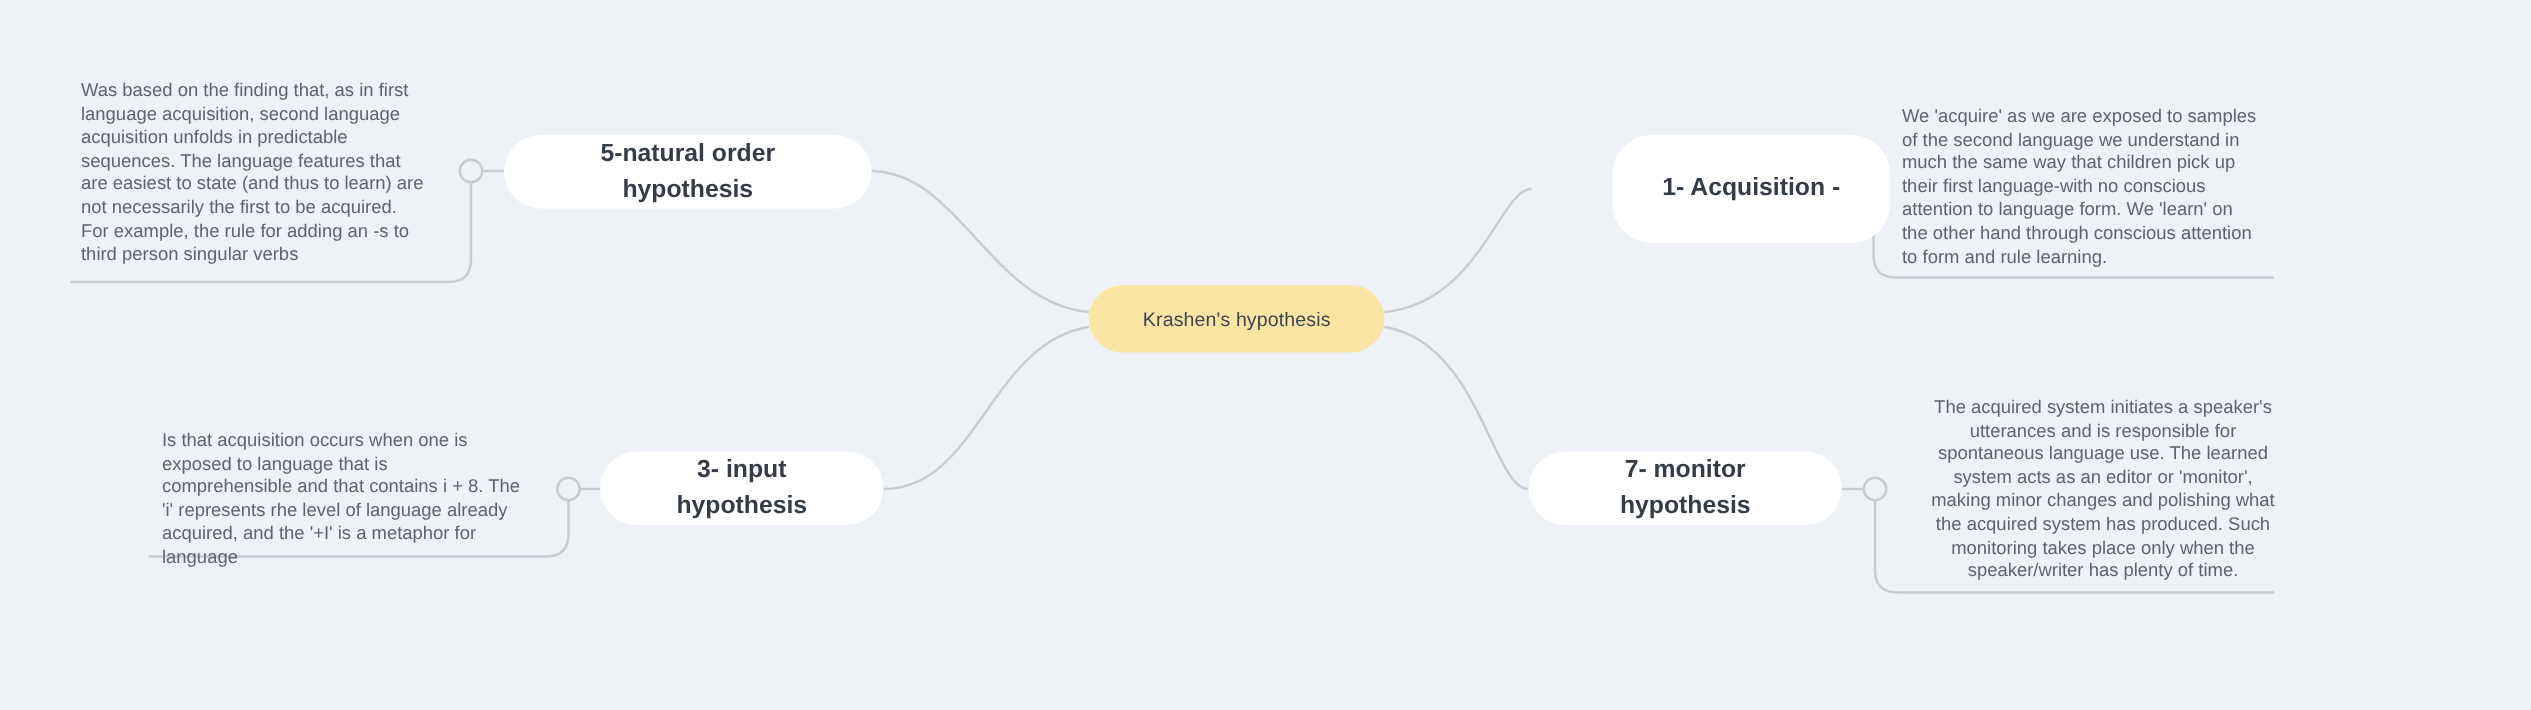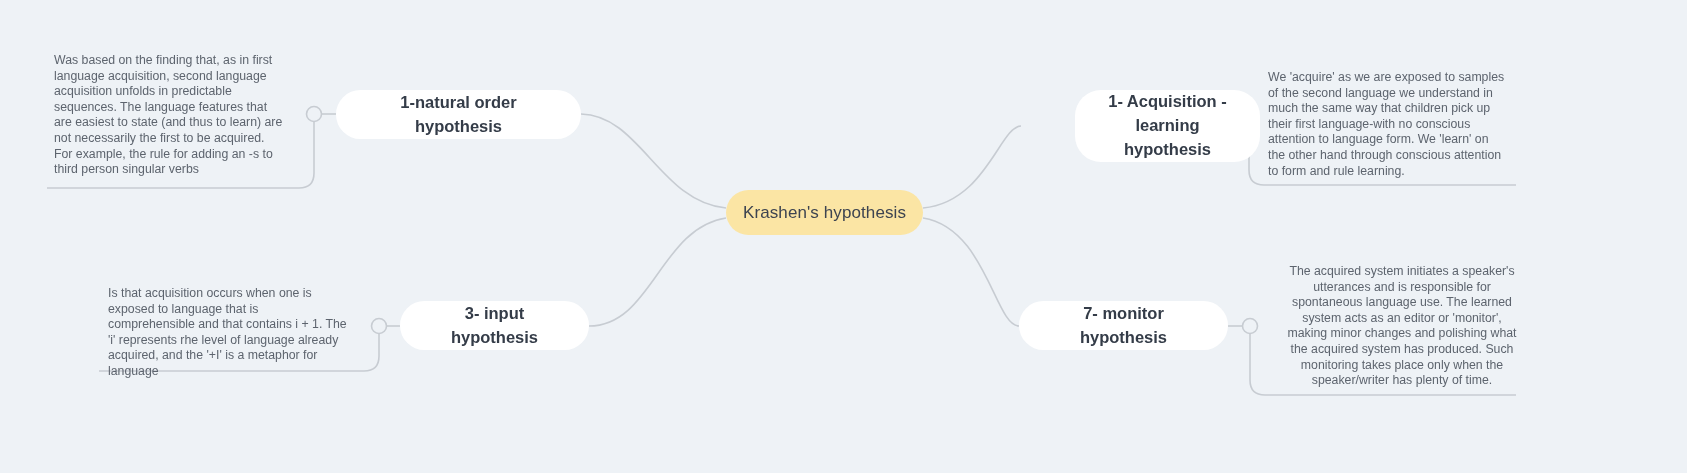--- a/index.html
+++ b/index.html
@@ -32,21 +32,21 @@
     left: 726px;
     top: 190px;
     width: 197px;
     height: 45px;
     background: #fbe5a4;
     border-radius: 23px;
     display: flex;
     align-items: center;
     justify-content: center;
     color: #3d4450;
-    font-size: 17px;
+    font-size: 13px;
     letter-spacing: 0.1px;
   }
   
   .node {
     position: absolute;
     background: #ffffff;
     border-radius: 26px;
     display: flex;
     align-items: center;
     justify-content: center;
@@ -104,39 +104,38 @@
     <line x1="1228" y1="326" x2="1242" y2="326" stroke="#c7ccd2" stroke-width="1.6"></line>
     <circle cx="1250" cy="326" r="7.5" fill="#eef2f6" stroke="#c7ccd2" stroke-width="1.6"></circle>
     <path d="M1250,334 L1250,380 Q1250,395 1265,395 L1516,395" fill="none" stroke="#c7ccd2" stroke-width="1.6"></path>
   </svg>
 
   <div class="center-node">
     <span>Krashen's hypothesis</span>
   </div>
 
   <div class="node" id="node-3">
-    <span>1-natural order hypothesis</span>
+    <span>5-natural order hypothesis</span>
   </div>
 
   <div class="node" id="node-1">
     <span>
       <span>1- Acquisition -</span><br>
-      <span>learning hypothesis</span>
     </span>
   </div>
 
   <div class="node" id="node-4">
     <span>3- input hypothesis</span>
   </div>
 
   <div class="node" id="node-2">
     <span>7- monitor hypothesis</span>
   </div>
 
   <div class="note" id="note-1">We 'acquire' as we are exposed to samples of the second language we understand in much the same way that children pick up their first language-with no conscious attention to language form. We 'learn' on the other hand through conscious attention to form and rule learning.</div>
 
   <div class="note" id="note-3">Was based on the finding that, as in first language acquisition, second language acquisition unfolds in predictable sequences. The language features that are easiest to state (and thus to learn) are not necessarily the first to be acquired. For example, the rule for adding an -s to third person singular verbs</div>
 
-  <div class="note" id="note-4">Is that acquisition occurs when one is exposed to language that is comprehensible and that contains i + 1. The 'i' represents rhe level of language already acquired, and the '+I' is a metaphor for language</div>
+  <div class="note" id="note-4">Is that acquisition occurs when one is exposed to language that is comprehensible and that contains i + 8. The 'i' represents rhe level of language already acquired, and the '+I' is a metaphor for language</div>
 
   <div class="note" id="note-2">The acquired system initiates a speaker's utterances and is responsible for spontaneous language use. The learned system acts as an editor or 'monitor', making minor changes and polishing what the acquired system has produced. Such monitoring takes place only when the speaker/writer has plenty of time.</div>
 
 </div>
 
 </body></html>

